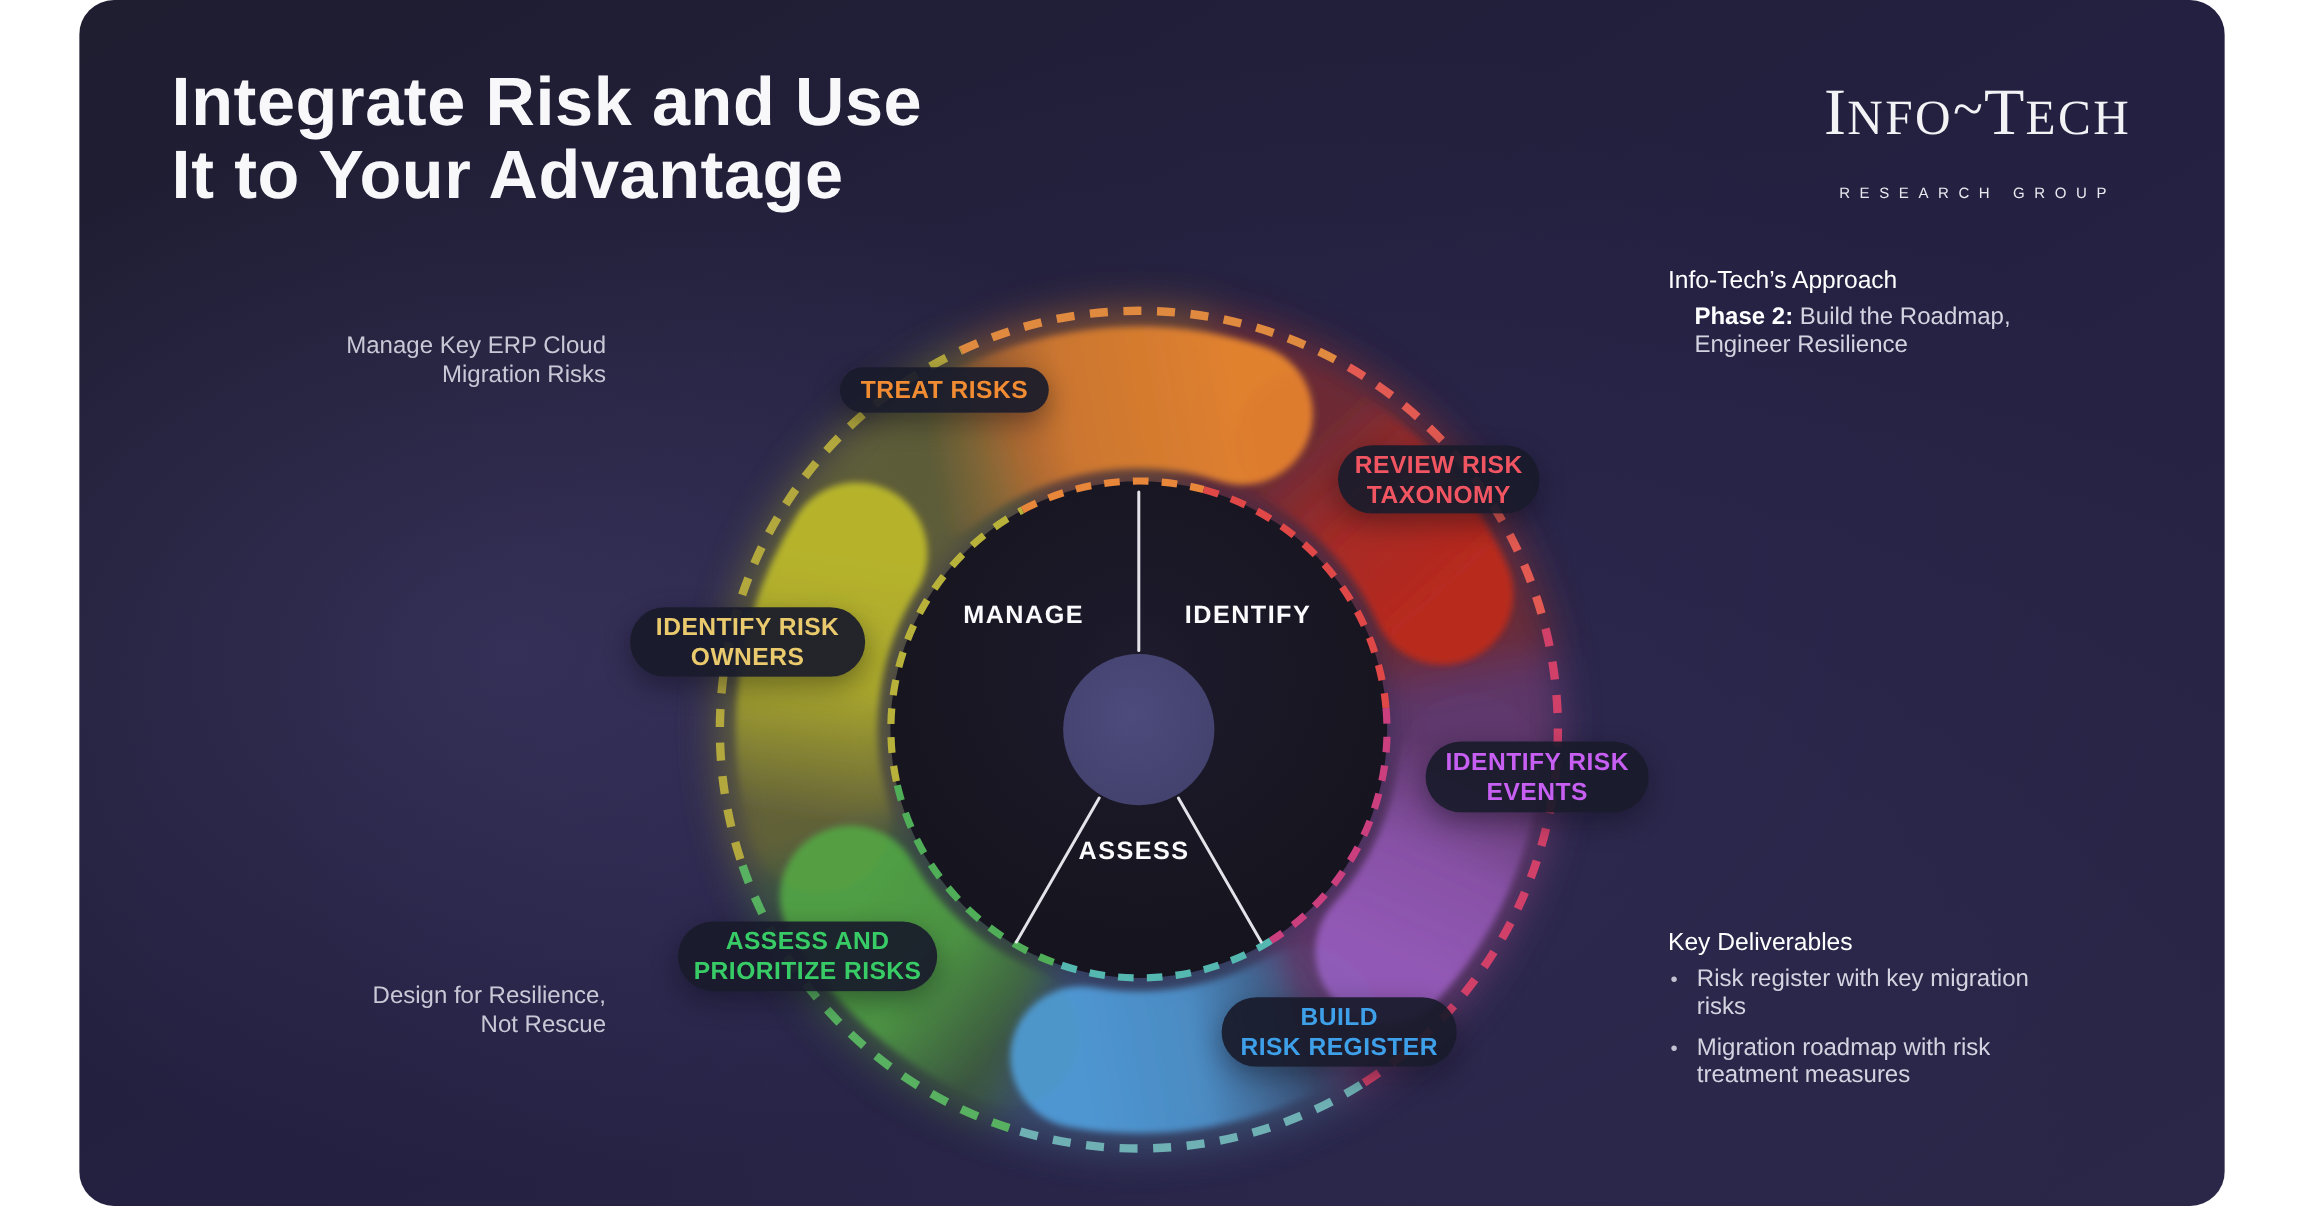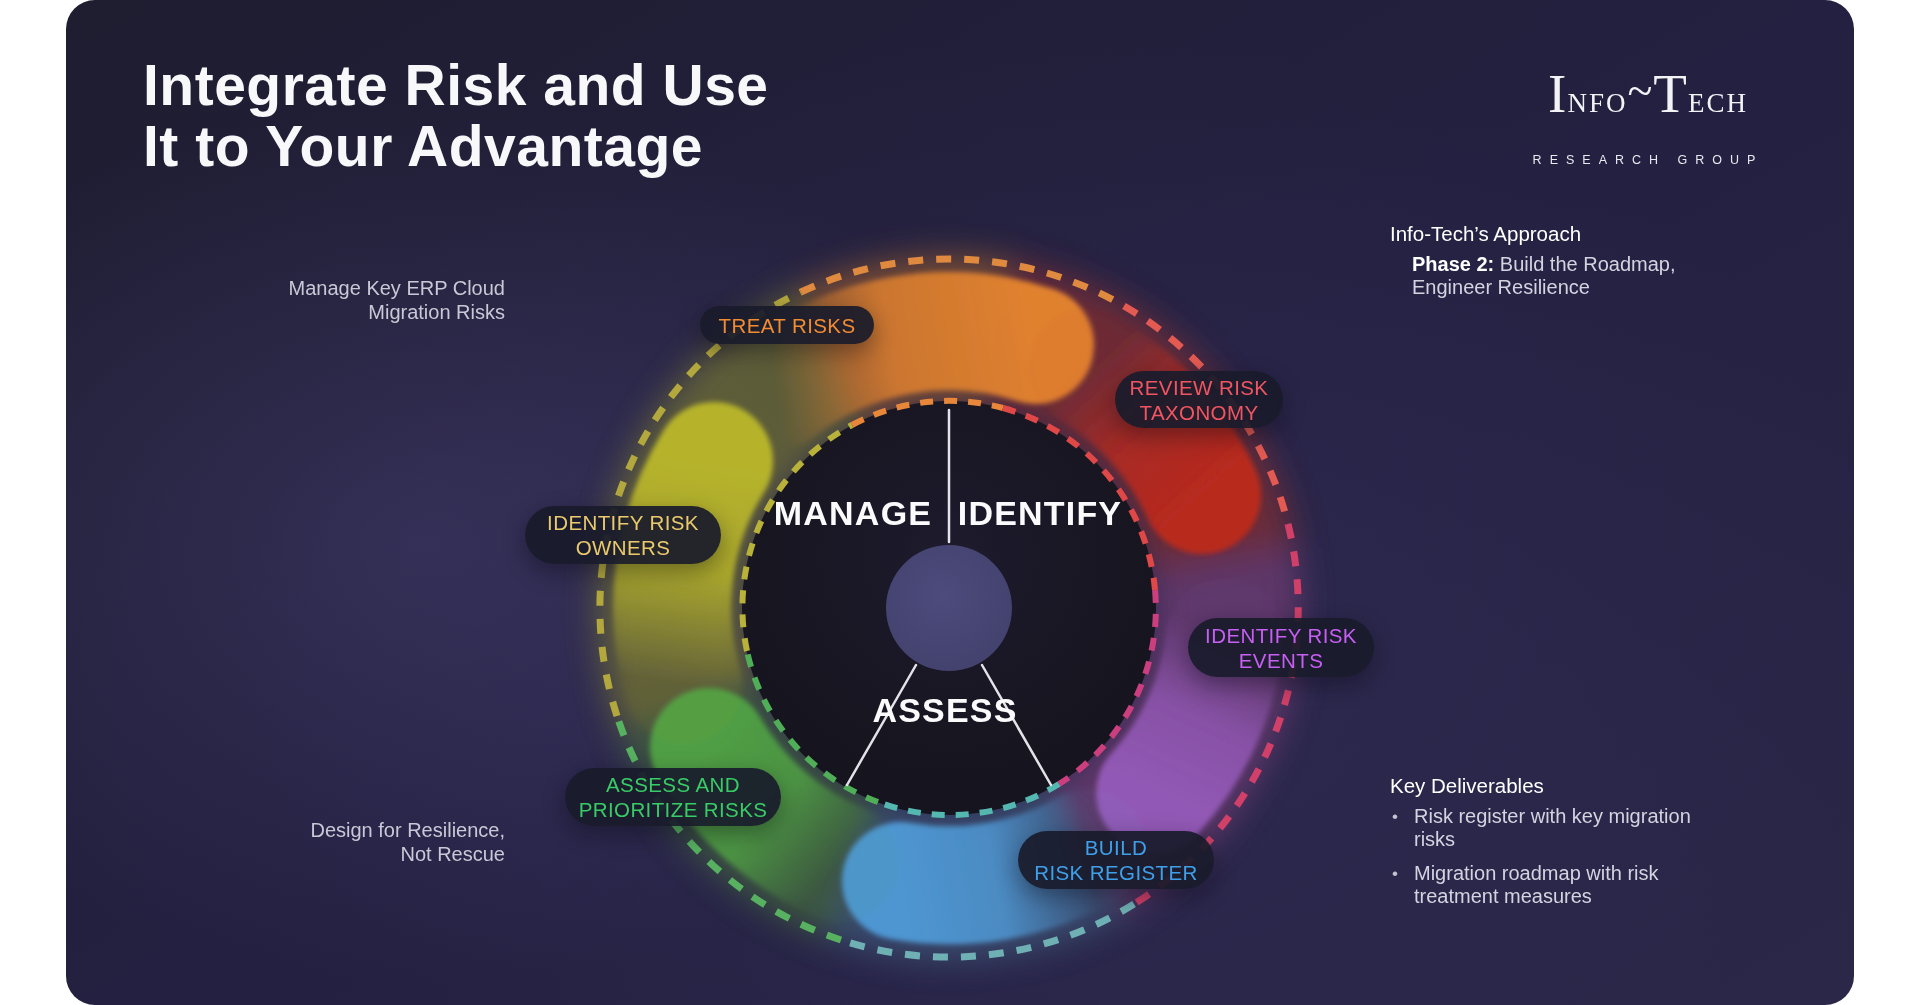--- a/index.html
+++ b/index.html
@@ -12,38 +12,38 @@
       linear-gradient(150deg,#1f1d30 0%,#232041 52%,#2a2749 100%); border-radius: 29px;}
   .abs{position:absolute;}
   
   #title{left:77px;top:55px;font-size:57px;line-height:61px;font-weight:700;color:#f8f8fb;letter-spacing:.5px;}
   
   .caption{width:300px;text-align:right;font-size:20px;line-height:24px;color:#c9c8d6;}
   
   #logo{left:1438px;top:62px;width:288px;text-align:center;color:#f3f3f6;}
   .logo-main{font-family:"Liberation Serif",serif;line-height:58px;white-space:nowrap;letter-spacing:1px;}
   .logo-main .big{font-size:55px;}
-  .logo-main .small{font-size:27px;letter-spacing:2px;}
+  .logo-main .small{font-size:41px;letter-spacing:2px;}
   .logo-main .tilde{font-size:46px;vertical-align:6px;}
   .logo-sub{font-size:12.5px;letter-spacing:8px;margin-top:17px;color:#e9e9ef;white-space:nowrap;}
   
   #approach{left:1324px;top:222px;width:300px;}
   #deliverables{left:1324px;top:774px;width:304px;}
   .panel-head{font-size:20.5px;font-weight:400;color:#ffffff;margin:0 0 7px 0;}
   .phase{margin:0 0 11px 22px;font-size:20px;line-height:23px;color:#d4d3e0;}
   .phase b{color:#ffffff;font-weight:700;}
   .bullet-item{display:flex;margin:7px 0 11px 2px;font-size:20px;line-height:23px;color:#d4d3e0;}
   .bullet-dot{flex:none;width:22px;font-size:17px;color:#c3c2d2;}
   
   #wheel-svg{left:454px;top:180px;}
-  .center-label{font-size:34px;font-weight:700;color:#fbfbfd;letter-spacing:1.2px;transform:translate(-50%,-50%);white-space:nowrap;}
+  .center-label{font-size:21px;font-weight:700;color:#fbfbfd;letter-spacing:1.2px;transform:translate(-50%,-50%);white-space:nowrap;}
   
   .pill{position:absolute;display:flex;flex-direction:column;align-items:center;justify-content:center;
         background:rgba(25,27,43,.93);border-radius:30px;box-shadow:0 8px 22px rgba(8,8,18,.38);
-        font-weight:400;font-size:20.5px;line-height:25px;letter-spacing:.4px;text-align:left;
+        font-weight:700;font-size:20.5px;line-height:25px;letter-spacing:.4px;text-align:left;
         padding:0 12px;box-sizing:border-box;white-space:nowrap;}
   .pill span:empty{display:none;}
 </style>
 </head>
 <body>
 
 <div id="slide">
 
   <div id="title" class="abs">
     <div>Integrate Risk and Use</div>

